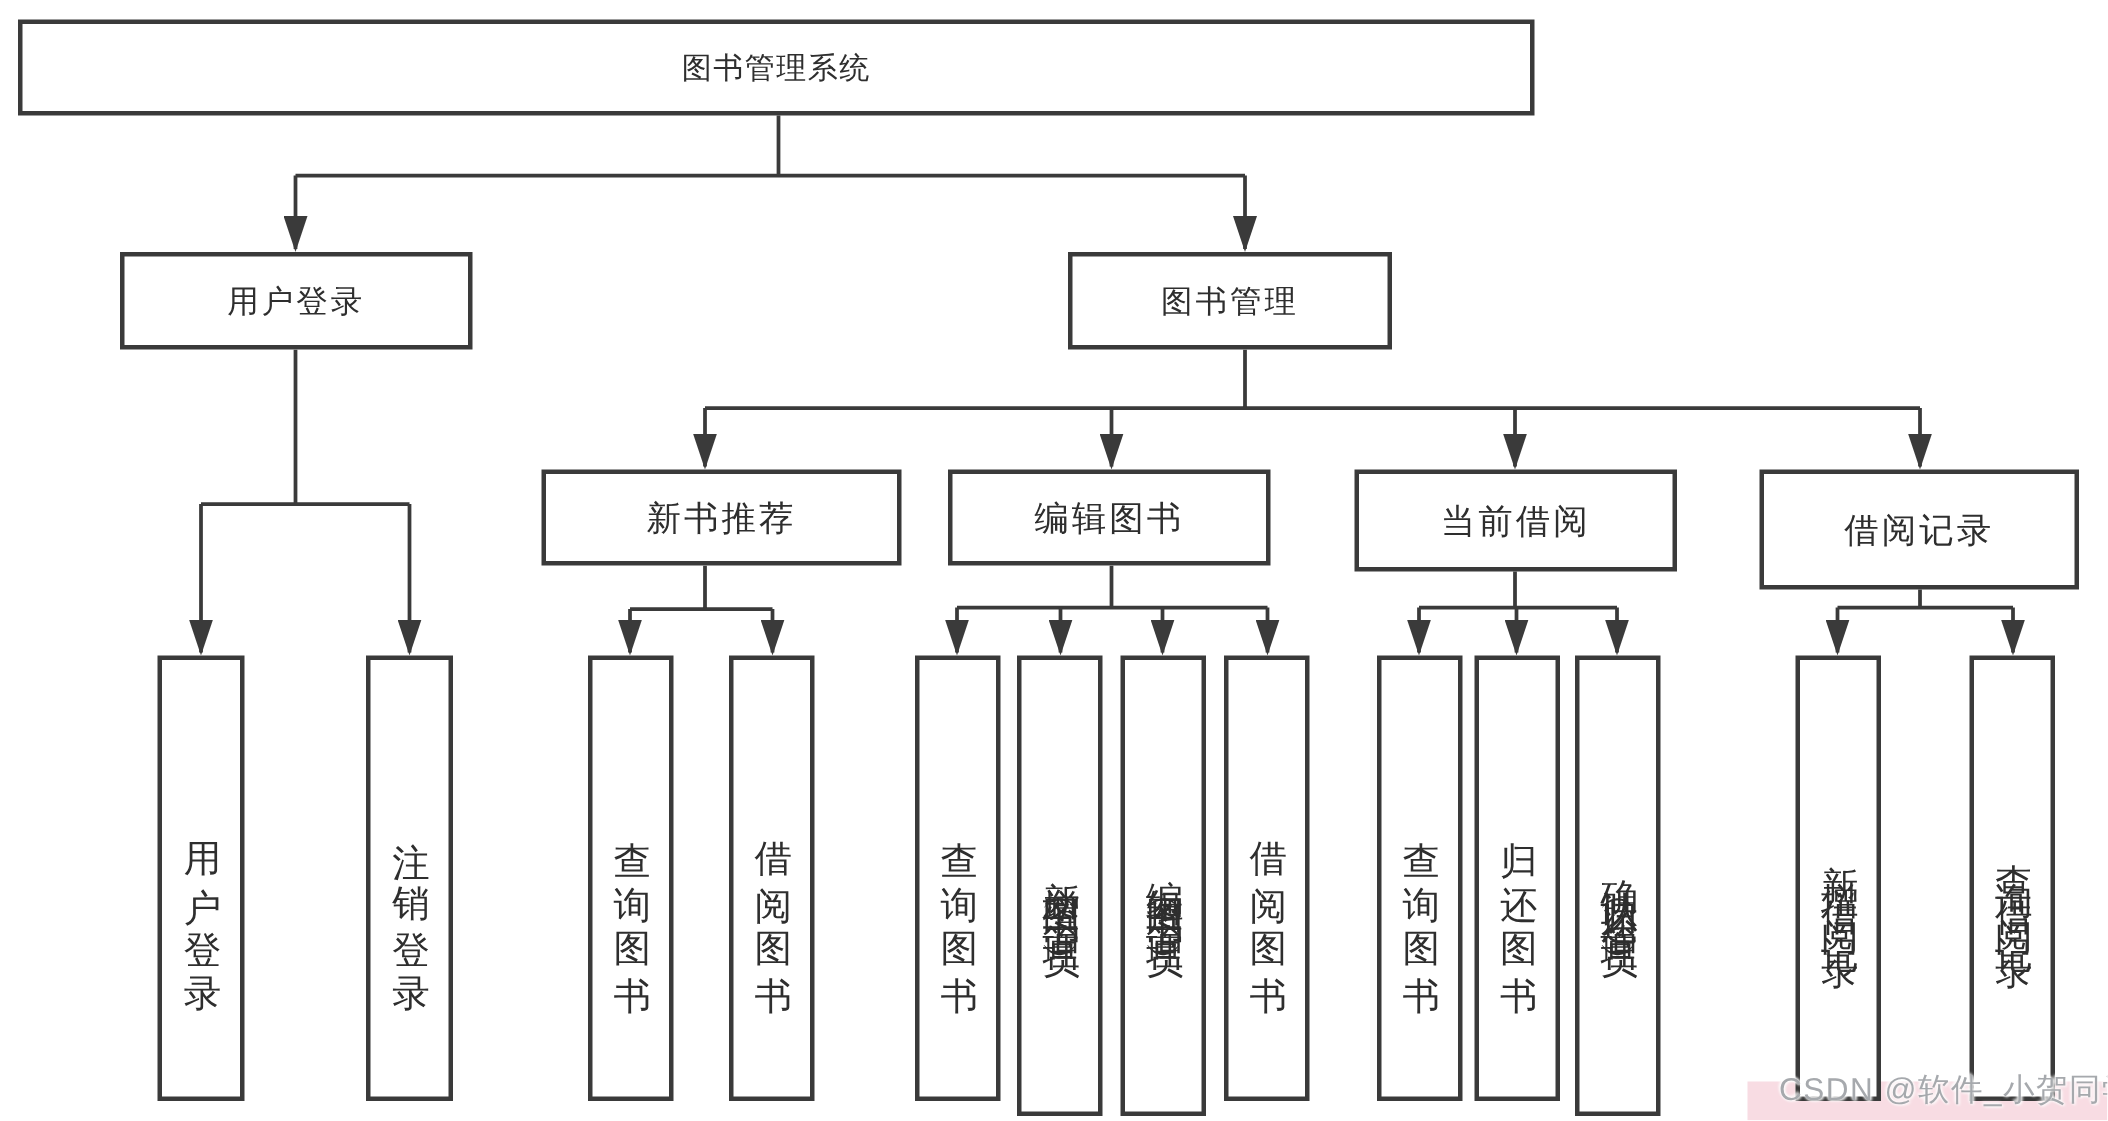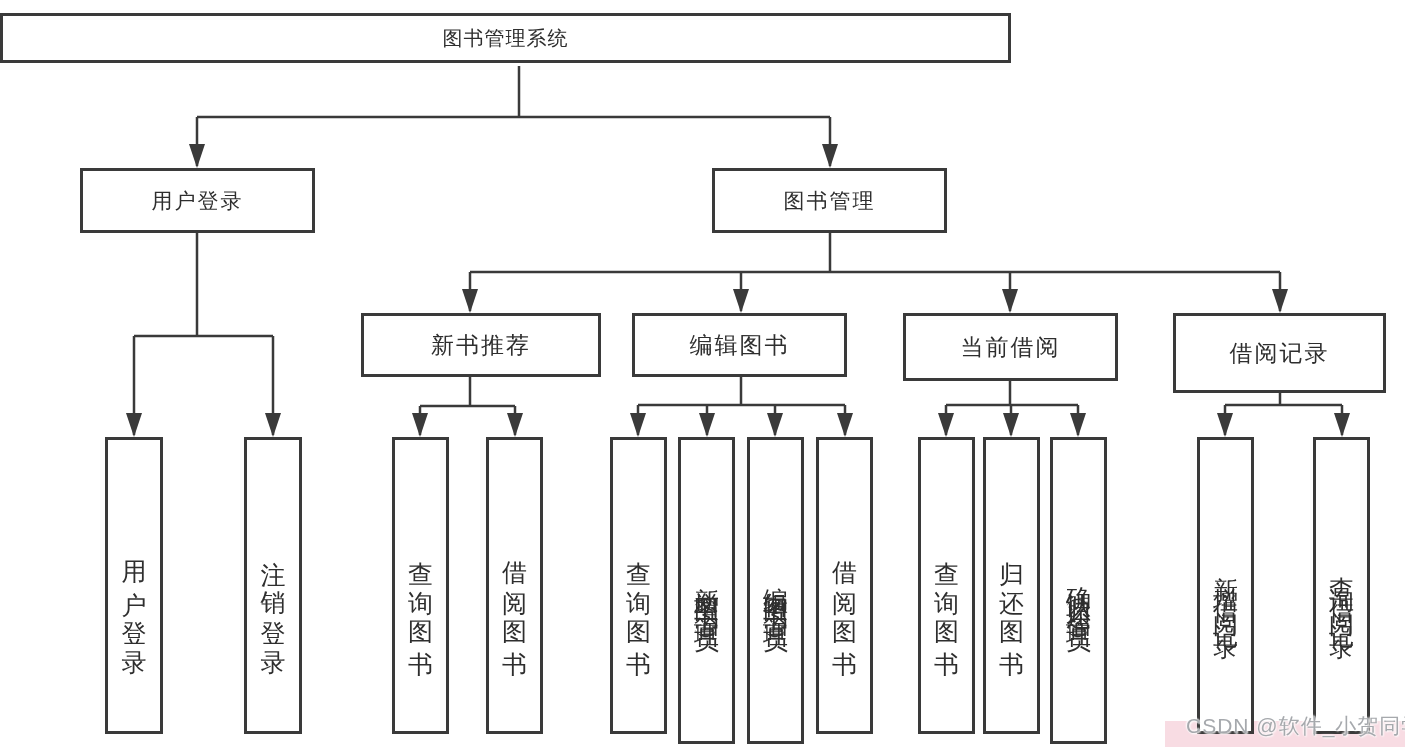--- a/index.html
+++ b/index.html
@@ -90,28 +90,28 @@
       <path d="M946 405 V435" marker-end="url(#arrow)"></path>
       <path d="M1011 405 V435" marker-end="url(#arrow)"></path>
       <path d="M1078 405 V435" marker-end="url(#arrow)"></path>
 
       <path d="M1280 377 V405 M1225 405 H1342"></path>
       <path d="M1225 405 V435" marker-end="url(#arrow)"></path>
       <path d="M1342 405 V435" marker-end="url(#arrow)"></path>
     </g>
   </svg>
 
-  <div class="node n-root" style="left:0;top:13px;width:1011px;height:50px;">
+  <div class="node n-root" style="left:12px;top:13px;width:1011px;height:64px;">
     <span class="lbl">图书管理系统</span>
   </div>
 
   <div class="node n-l2" style="left:80px;top:168px;width:235px;height:65px;">
     <span class="lbl">用户登录</span>
   </div>
-  <div class="node n-l2" style="left:712px;top:168px;width:235px;height:65px;">
+  <div class="node n-l2" style="left:712px;top:168px;width:216px;height:65px;">
     <span class="lbl">图书管理</span>
   </div>
 
   <div class="node n-l3" style="left:361px;top:313px;width:240px;height:64px;text-align:center;">
     <span class="lbl">新书推荐</span>
   </div>
   <div class="node n-l3" style="left:632px;top:313px;width:215px;height:64px;">
     <span class="lbl">编辑图书</span>
   </div>
   <div class="node n-l3" style="left:903px;top:313px;width:215px;height:68px;">

